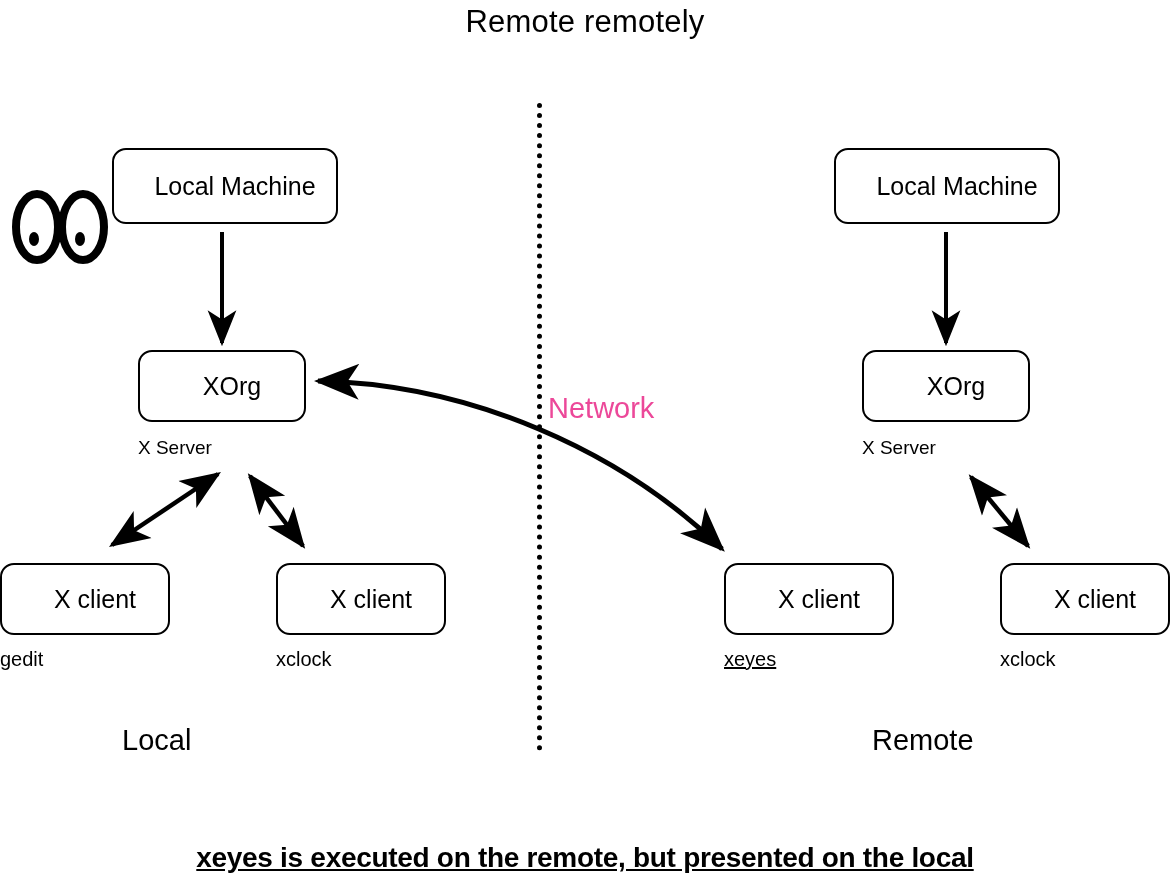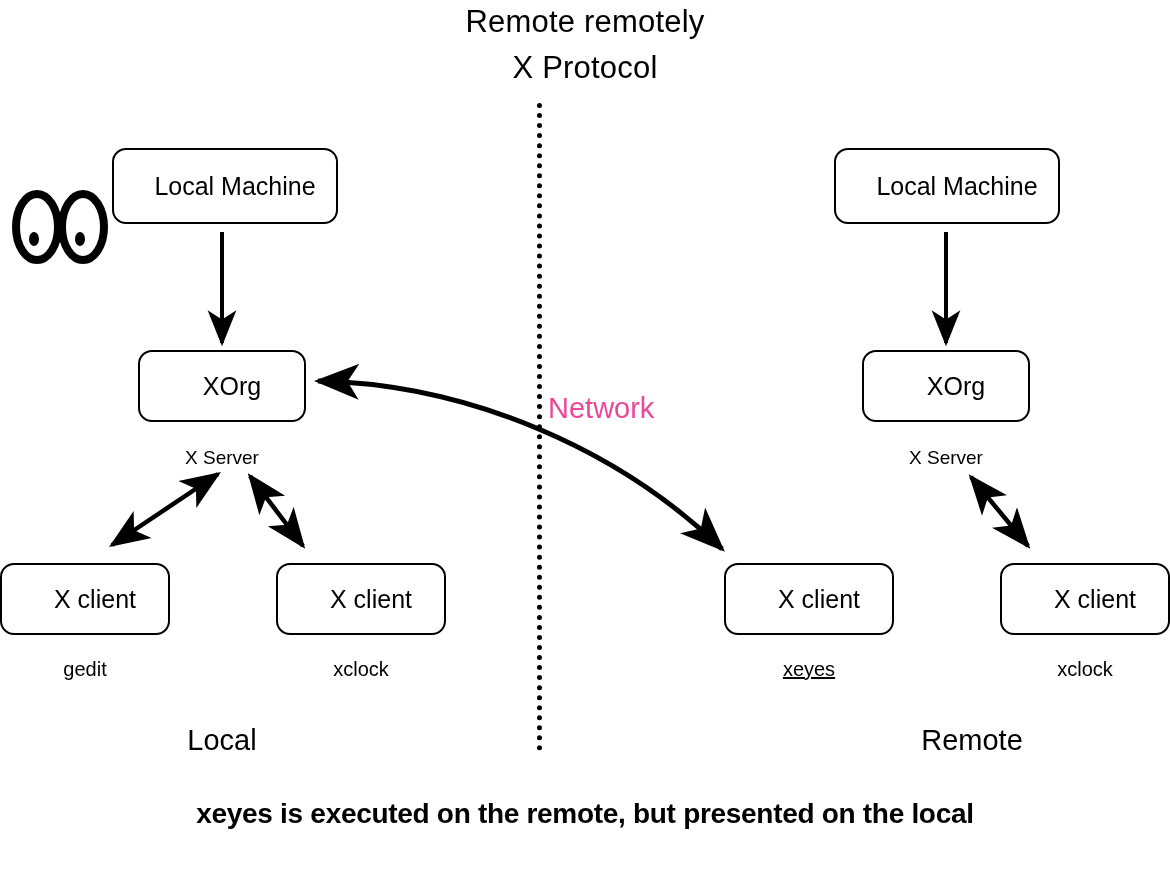--- a/index.html
+++ b/index.html
@@ -48,32 +48,29 @@
     display: flex;
     align-items: center;
     justify-content: center;
     font-size: 25px;
     color: #000000;
     white-space: nowrap;
     padding-left: 20px;
   }
   .caption {
     position: absolute;
-    text-align: center;
     font-size: 19px;
     color: #000;
     white-space: nowrap;
-    margin-top: 10px;
   }
   .caption.small {
     font-size: 20px;
   }
   .zone-label {
     position: absolute;
-    text-align: center;
     font-size: 29px;
     color: #000;
     white-space: nowrap;
   }
   .network-label {
     position: absolute;
     font-size: 29px;
     color: #ec4899;
     white-space: nowrap;
   }
@@ -94,21 +91,20 @@
   .eyes {
     position: absolute;
   }
 </style>
 </head>
 <body>
 
 <div id="canvas">
 
   <div class="title title-1">Remote remotely</div>
-  <div class="title title-2">X Protocol</div>
 
   <div class="divider" style="left:537px; top:103px; height:648px;"></div>
 
   <div class="network-label" style="left:548px; top:392px;">Network</div>
 
   <svg id="edges" viewBox="0 0 1170 888">
     <defs>
       <marker id="ah" markerWidth="10" markerHeight="10" refX="8.2" refY="4" orient="auto" markerUnits="strokeWidth">
         <path d="M0,0.4 L9,4 L0,7.6 L2.3,4 Z" fill="#000000"></path>
       </marker>
@@ -172,15 +168,15 @@
   </div>
   <div class="caption small" style="left:724px; top:648px; width:170px;text-decoration:underline;">xeyes</div>
 
   <div class="node" style="left:1000px; top:563px; width:170px; height:72px;">
     <span>X client</span>
   </div>
   <div class="caption small" style="left:1000px; top:648px; width:170px;">xclock</div>
 
   <div class="zone-label" style="left:872px; top:724px; width:200px;">Remote</div>
 
-  <div class="footer" style="top:798px;">xeyes is executed on the remote, but presented on the local</div>
+  <div class="footer" style="top:842px;text-decoration:underline;">xeyes is executed on the remote, but presented on the local</div>
 
 </div>
 
 </body></html>

